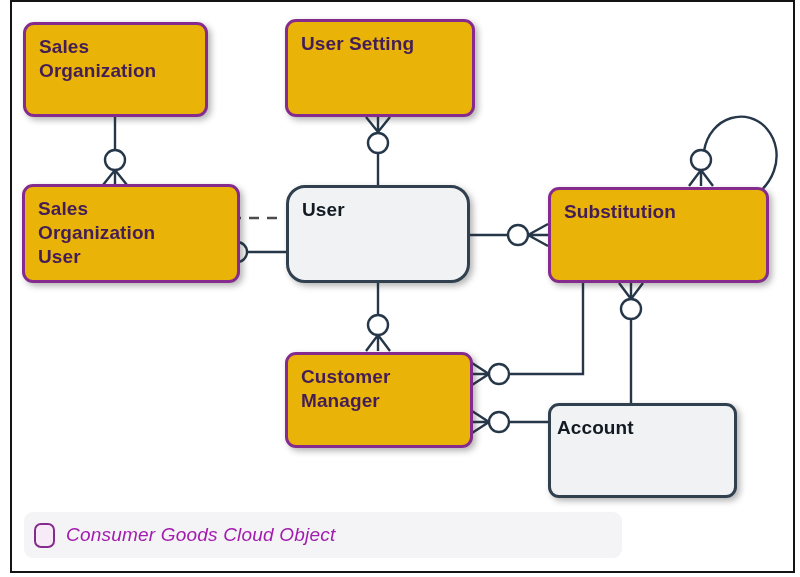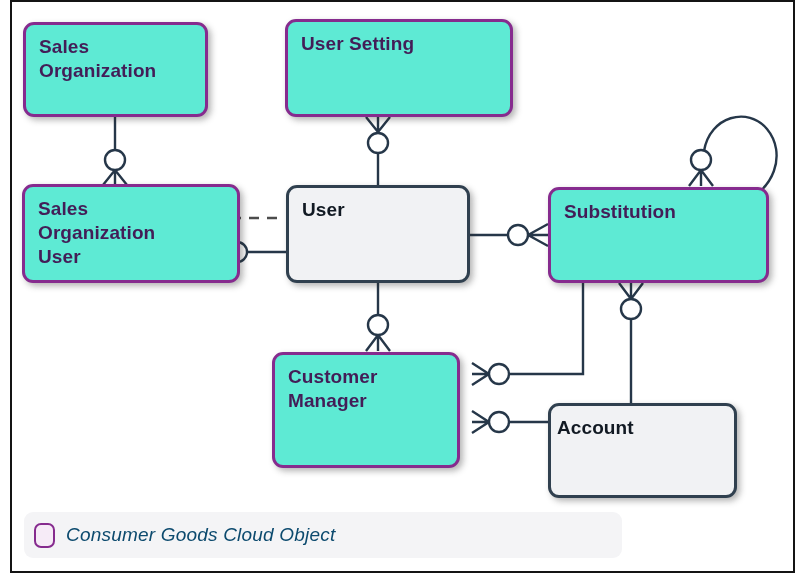--- a/index.html
+++ b/index.html
@@ -13,39 +13,39 @@
   }
   .connectors{position:absolute;left:0;top:0;z-index:1;}
   .entity{
     position:absolute;z-index:2;box-sizing:border-box;
     border-radius:11px;border:3px solid;
     padding:10px 13px;
     font-size:19px;font-weight:600;line-height:1.26;
     box-shadow:3px 3px 6px rgba(40,40,40,0.35);
   }
   .entity .label{display:block;max-width:136px;letter-spacing:.1px;}
-  .cg{background:#5eead4;border-color:#862b8e;color:#431d57;}
+  .cg{background:#eab308;border-color:#862b8e;color:#431d57;}
   .std{background:#f1f2f4;border-color:#30404f;color:#121a23;}
   #box-sales-organization{left:23px;top:22px;width:185px;height:95px;}
-  #box-user-setting{left:285px;top:19px;width:228px;height:98px;}
+  #box-user-setting{left:285px;top:19px;width:190px;height:98px;}
   #box-sales-organization-user{left:22px;top:184px;width:218px;height:99px;}
-  #box-user{left:286px;top:185px;width:184px;height:98px;}
+  #box-user{left:286px;top:185px;width:184px;height:98px;border-radius:19px;}
   #box-substitution{left:548px;top:187px;width:221px;height:96px;}
-  #box-customer-manager{left:272px;top:352px;width:188px;height:116px;}
+  #box-customer-manager{left:285px;top:352px;width:188px;height:96px;}
   #box-account{left:548px;top:403px;width:189px;height:95px;padding-left:6px;}
   .legend{
     position:absolute;z-index:2;left:24px;top:512px;width:598px;height:46px;
     background:#f4f4f6;border-radius:9px;
     display:flex;align-items:center;gap:22px;padding-left:10px;box-sizing:border-box;
   }
   .legend-item{display:flex;align-items:center;gap:11px;}
   .swatch{width:21px;height:25px;border-radius:7px;border:2.5px solid;box-sizing:border-box;}
   .swatch.cg-swatch{background:#f6ebf7;border-color:#862b8e;}
   .swatch.std-swatch{background:#e7eaee;border-color:#222b33;}
-  .legend-label{font-style:italic;font-size:19px;color:#0c4a6e;letter-spacing:.2px;}
+  .legend-label{font-style:italic;font-size:19px;color:#a21caf;letter-spacing:.2px;}
 </style>
 </head>
 <body>
 
 <div class="frame"></div>
 
 <svg class="connectors" width="800" height="577" viewBox="0 0 800 577" fill="none" stroke="#263749" stroke-width="2.4">
 
   <g>
     <path d="M115 117 V150"></path>

